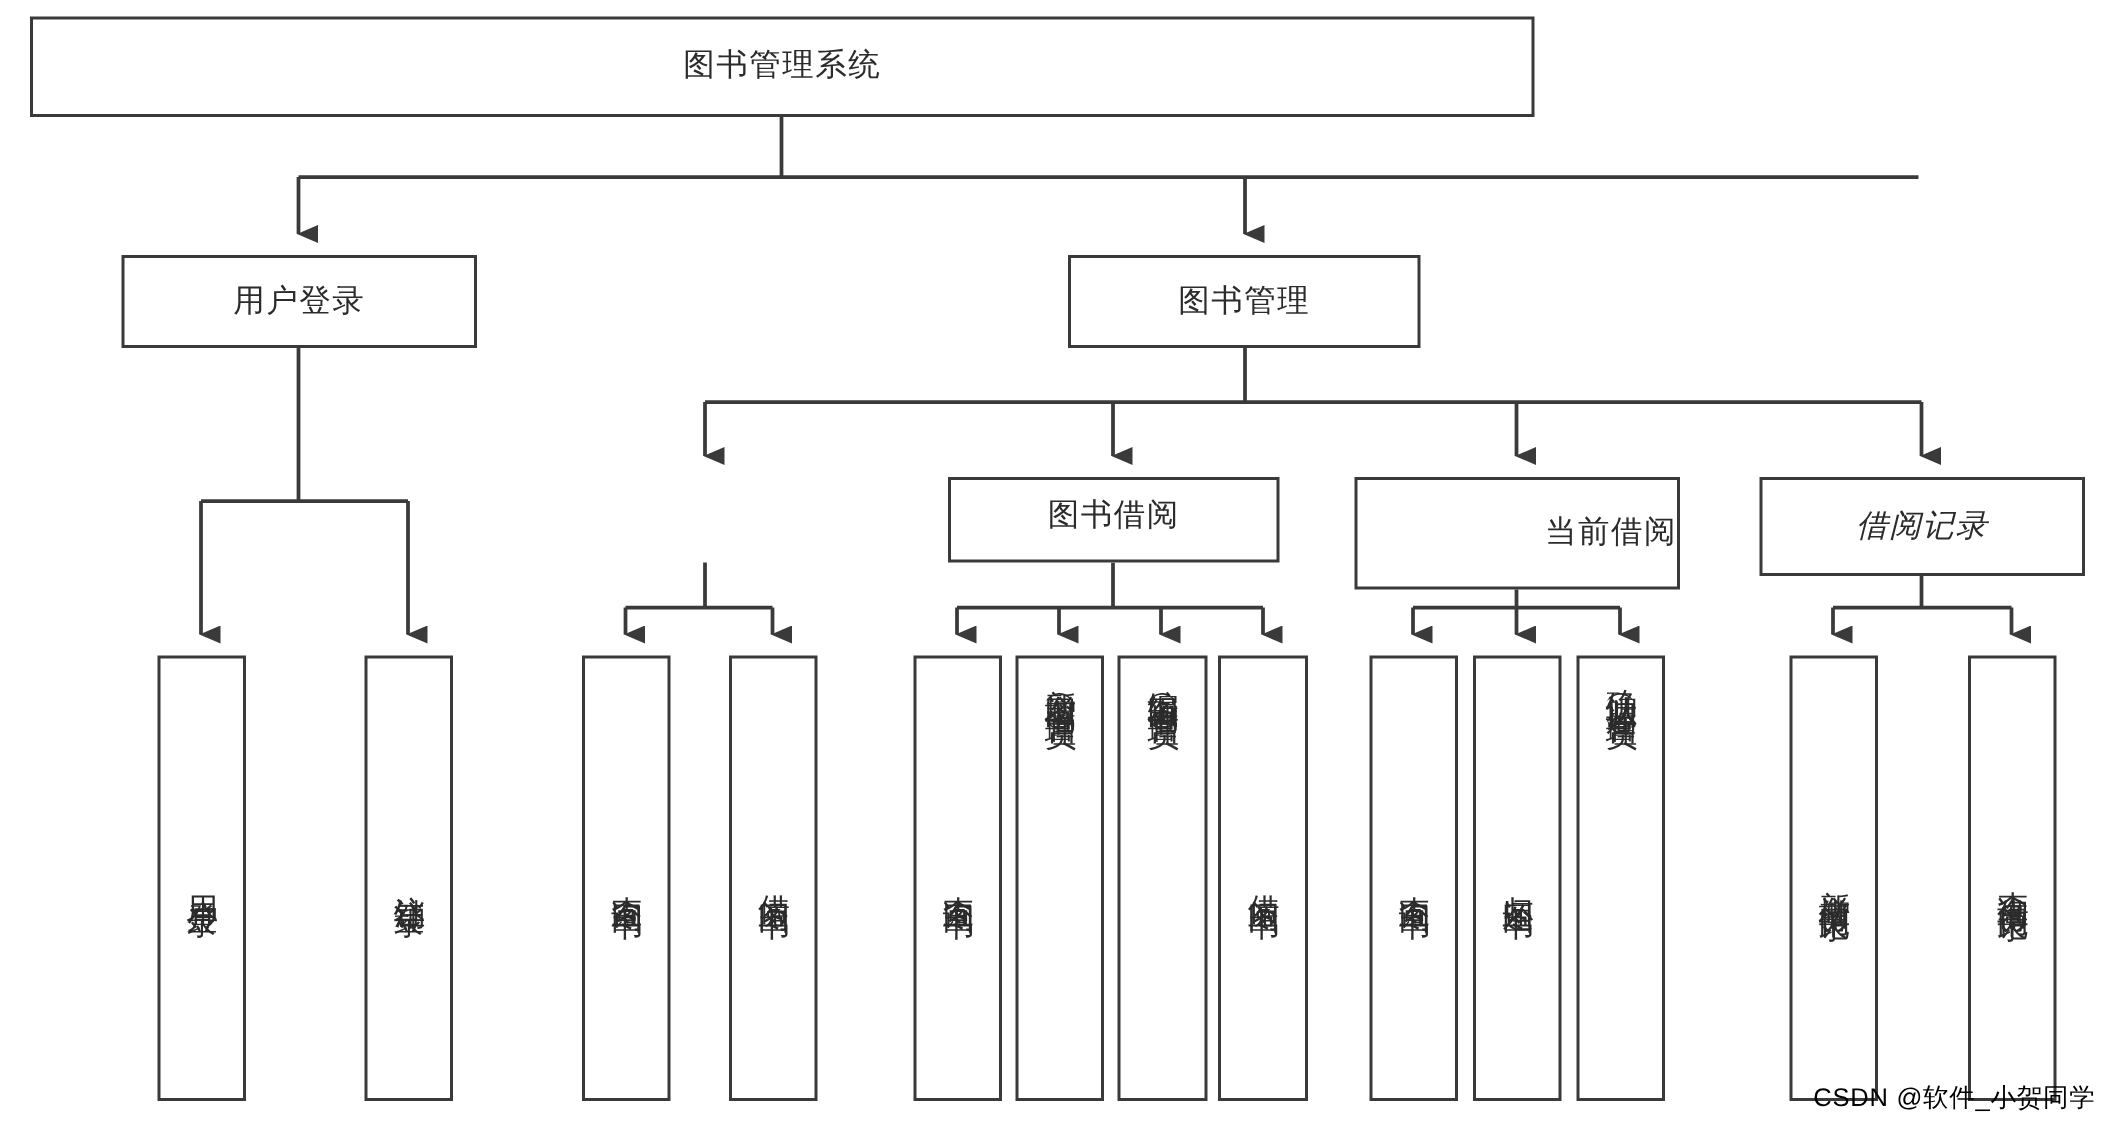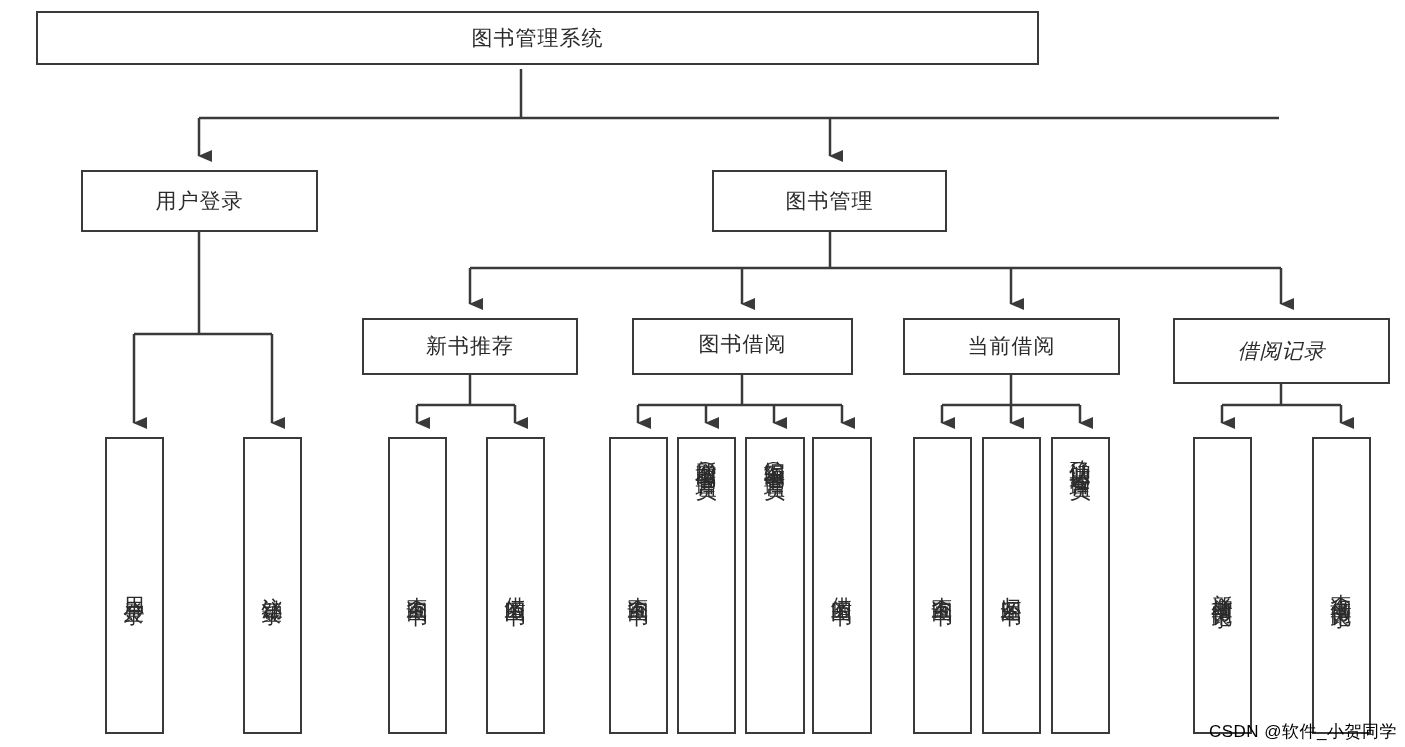--- a/index.html
+++ b/index.html
@@ -108,38 +108,35 @@
       <path d="M1011,405 L1011,423" marker-end="url(#arw)"></path>
       <path d="M1080,405 L1080,423" marker-end="url(#arw)"></path>
 
       <path d="M1281,375 L1281,405"></path>
       <path d="M1222,405 L1341,405"></path>
       <path d="M1222,405 L1222,423" marker-end="url(#arw)"></path>
       <path d="M1341,405 L1341,423" marker-end="url(#arw)"></path>
     </g>
   </svg>
 
-  <div class="node" style="left:36px;top:11px;width:1003px;height:54px;">
+  <div class="node" style="left:20px;top:11px;width:1003px;height:67px;">
     <span class="label">图书管理系统</span>
   </div>
 
   <div class="node" style="left:81px;top:170px;width:237px;height:62px;">
     <span class="label">用户登录</span>
   </div>
   <div class="node" style="left:712px;top:170px;width:235px;height:62px;justify-content:center;">
     <span class="label">图书管理</span>
   </div>
 
-  <div class="node" style="left:362px;top:318px;width:216px;height:57px;">
-    <span class="label">新书推荐</span>
-  </div>
   <div class="node" style="left:632px;top:318px;width:221px;height:57px;font-family:Liberation Mono, monospace;">
     <span class="label">图书借阅</span>
   </div>
-  <div class="node" style="left:903px;top:318px;width:217px;height:57px;">
+  <div class="node" style="left:903px;top:318px;width:217px;height:75px;justify-content:flex-end;">
     <span class="label">当前借阅</span>
   </div>
   <div class="node" style="left:1173px;top:318px;width:217px;height:66px;font-style:italic;">
     <span class="label">借阅记录</span>
   </div>
 
   <div class="node leaf" style="left:105px;top:437px;width:59px;height:297px;">
     <span class="leafwrap">
       <span class="label">用户登录</span>
     </span>

